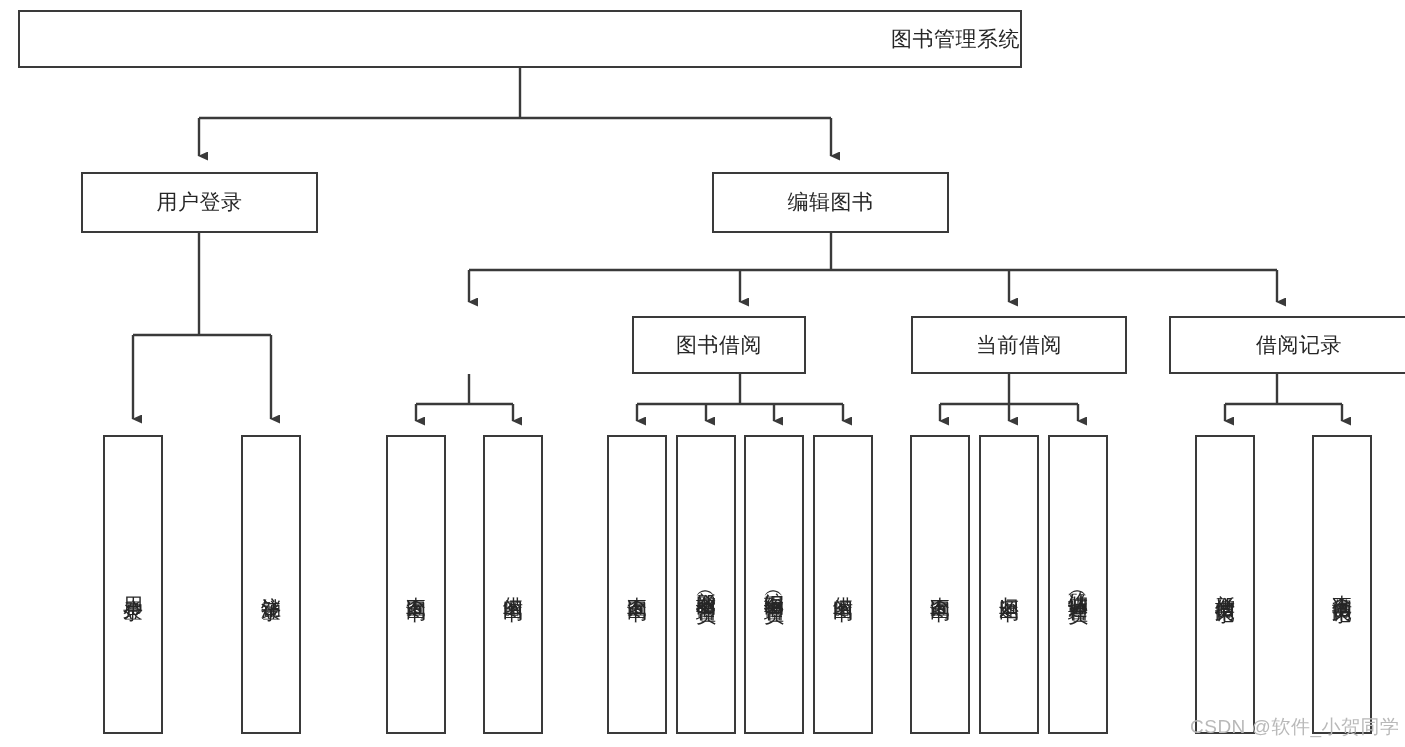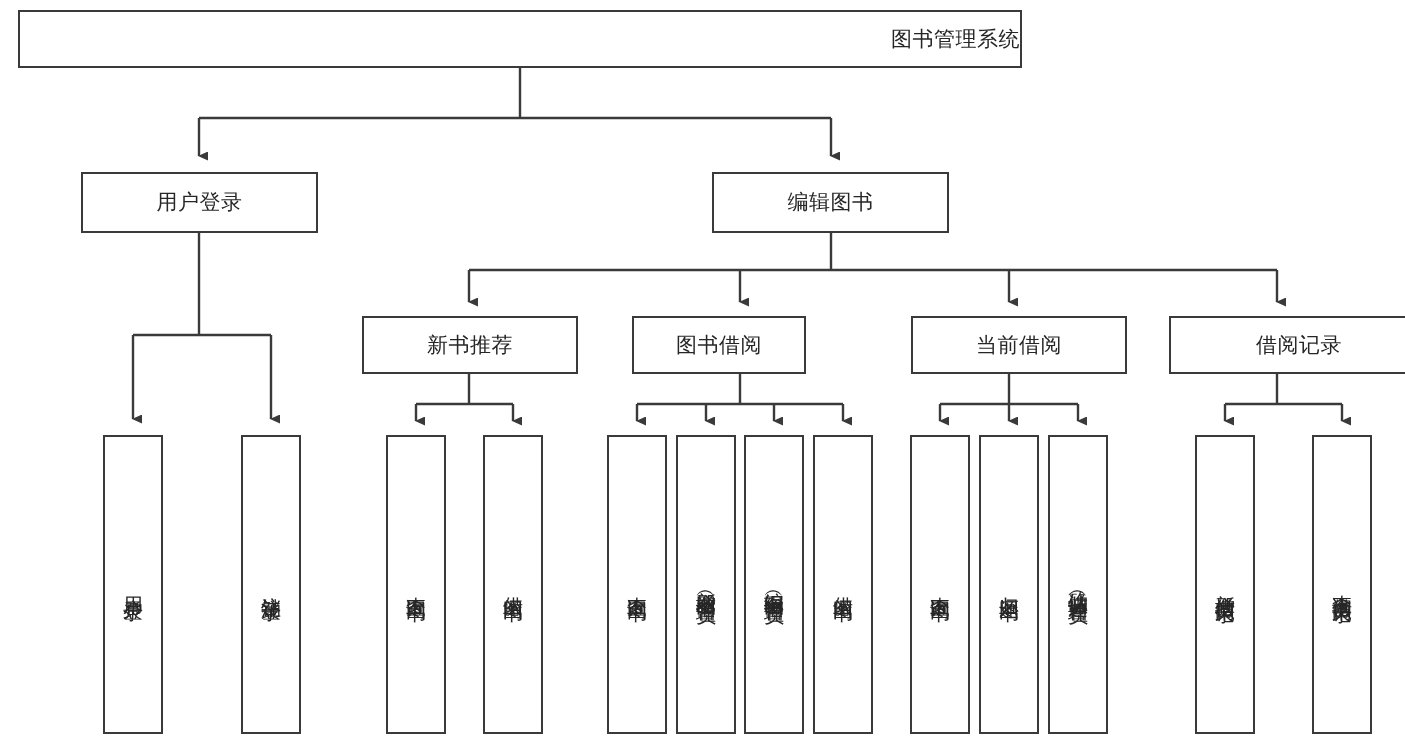--- a/index.html
+++ b/index.html
@@ -119,23 +119,20 @@
     <span class="node-label">图书管理系统</span>
   </div>
 
   <div class="node node-h" style="left:81px; top:172px; width:237px; height:61px;">
     <span class="node-label">用户登录</span>
   </div>
   <div class="node node-h" style="left:712px; top:172px; width:237px; height:61px;">
     <span class="node-label">编辑图书</span>
   </div>
 
-  <div class="node node-h" style="left:362px; top:316px; width:216px; height:58px;">
-    <span class="node-label">新书推荐</span>
-  </div>
   <div class="node node-h" style="left:632px; top:316px; width:174px; height:58px;">
     <span class="node-label">图书借阅</span>
   </div>
   <div class="node node-h" style="left:901px; top:316px; width:216px; height:58px;margin-left:10px;">
     <span class="node-label">当前借阅</span>
   </div>
   <div class="node node-h" style="left:1169px; top:316px; width:260px; height:58px;">
     <span class="node-label">借阅记录</span>
   </div>
 
@@ -176,14 +173,15 @@
     <span class="node-label">确认归还（管理员）</span>
   </div>
 
   <div class="node node-v" style="left:1195px; top:435px; width:60px; height:299px;">
     <span class="node-label">新增借阅记录</span>
   </div>
   <div class="node node-v" style="left:1312px; top:435px; width:60px; height:299px;">
     <span class="node-label">查询借阅记录</span>
   </div>
 
+  <div class="watermark" style="left:1190px; top:714px;">CSDN @软件_小贺同学</div>
 
 </div>
 
 </body></html>

